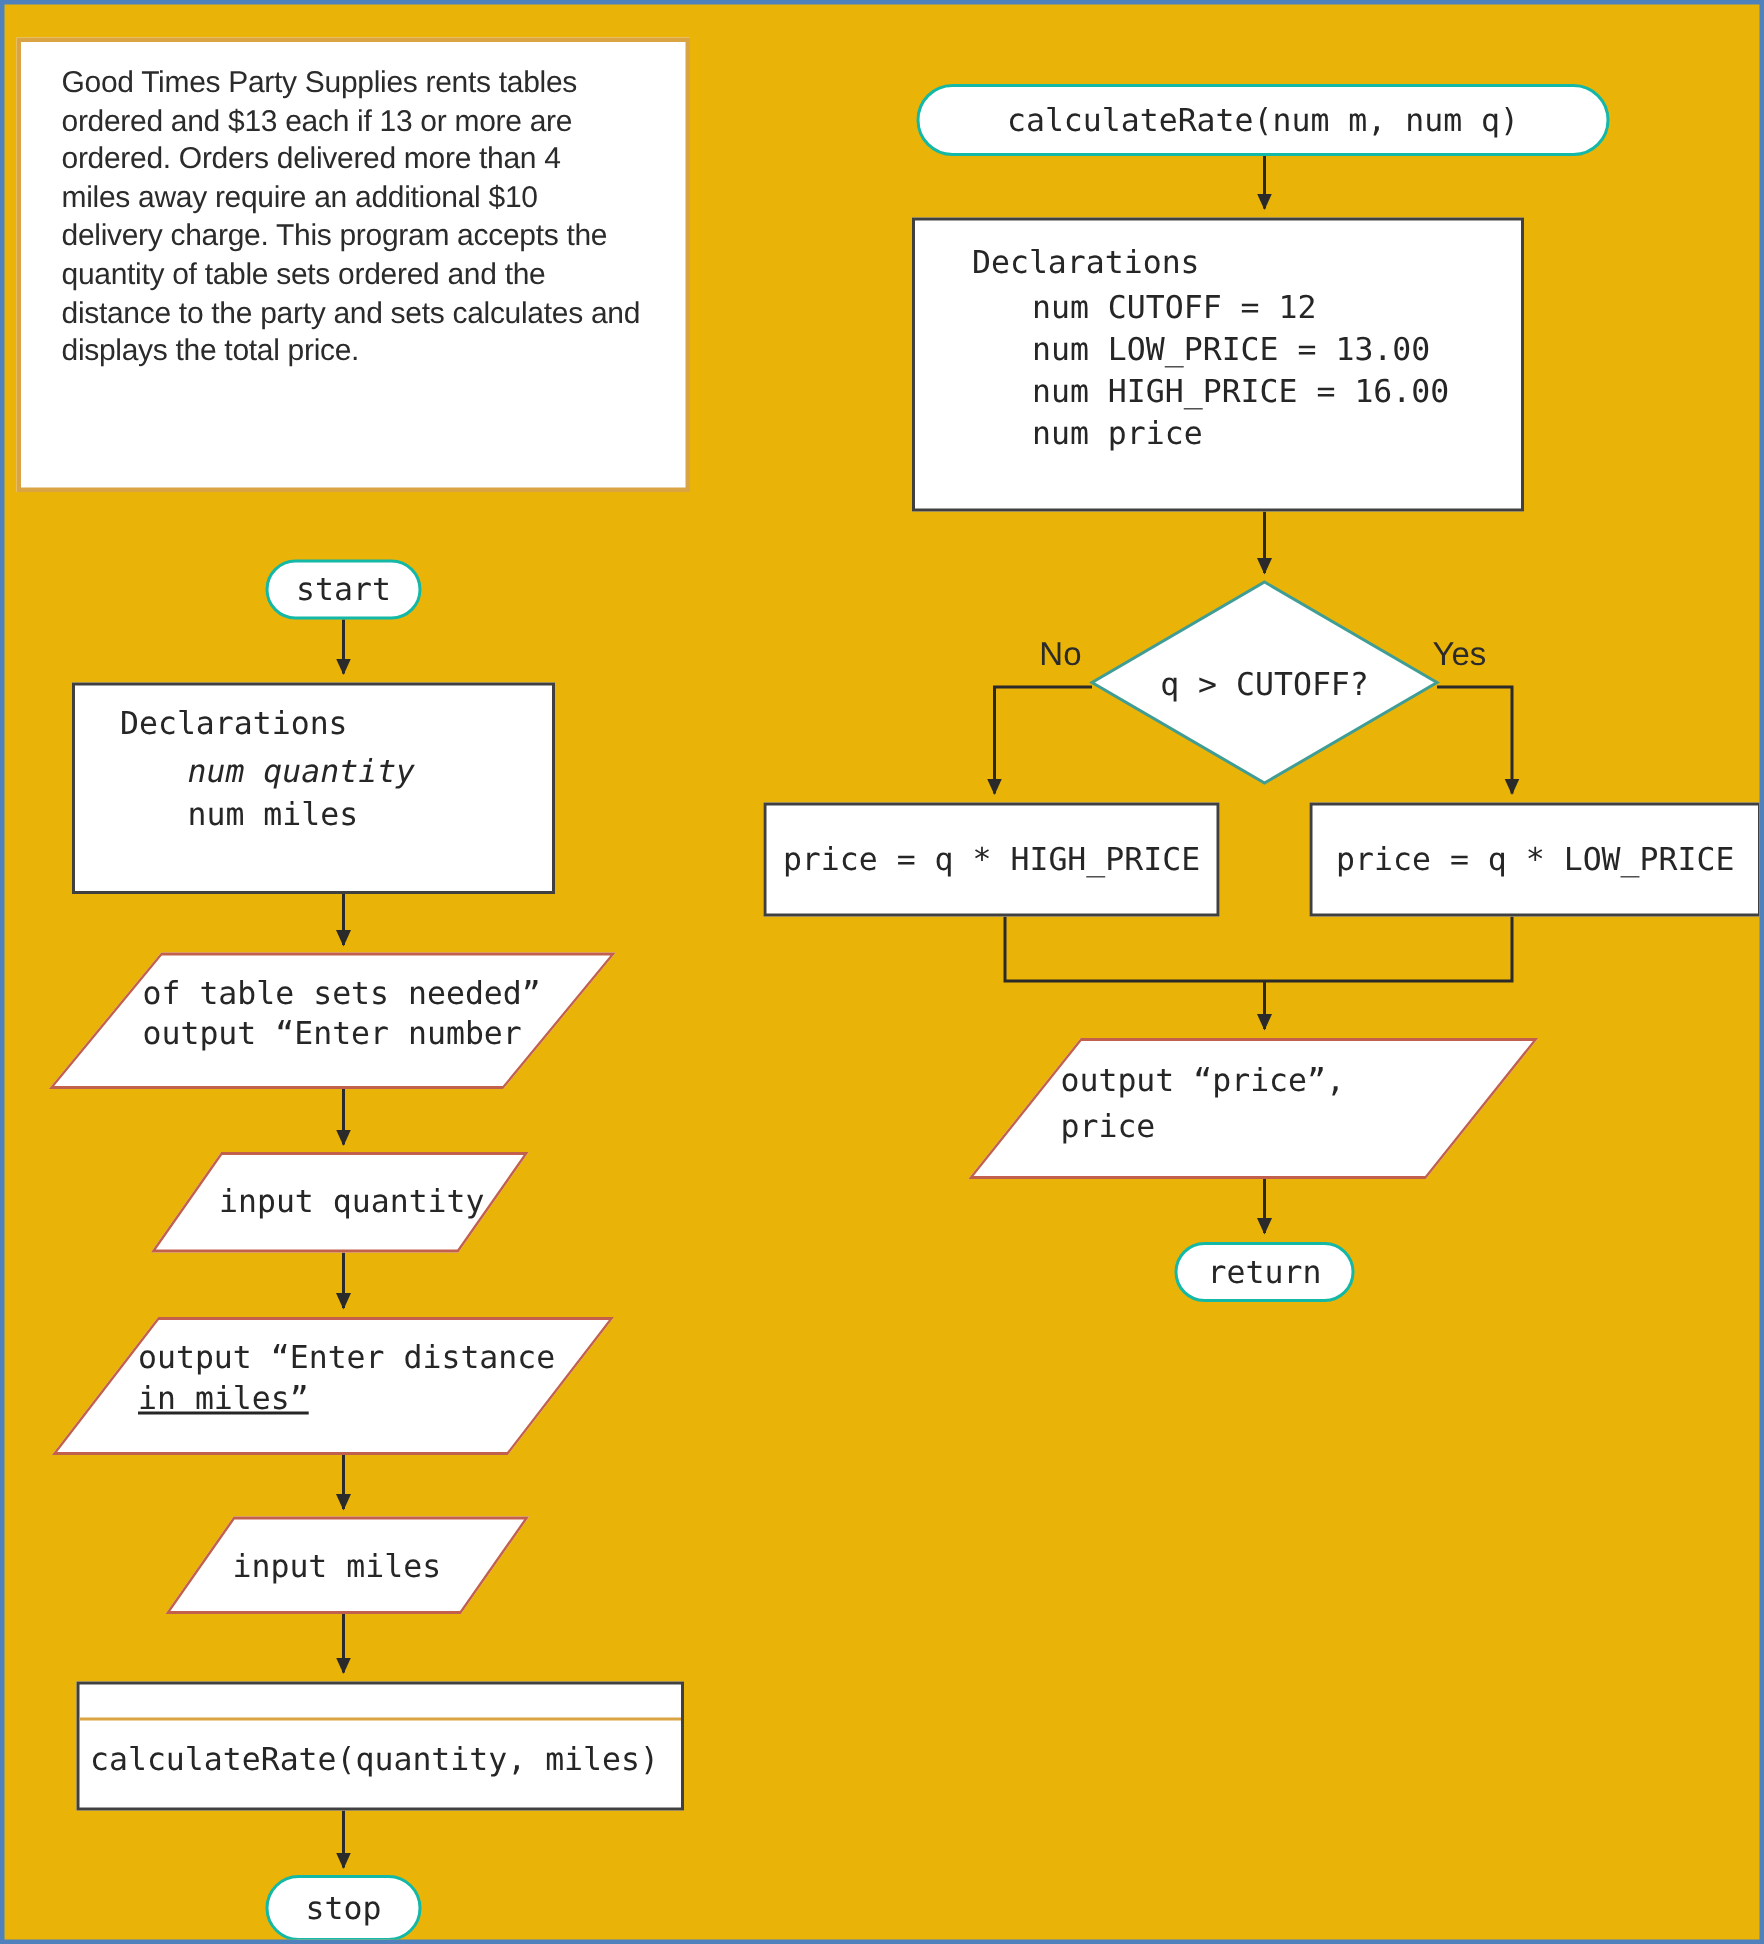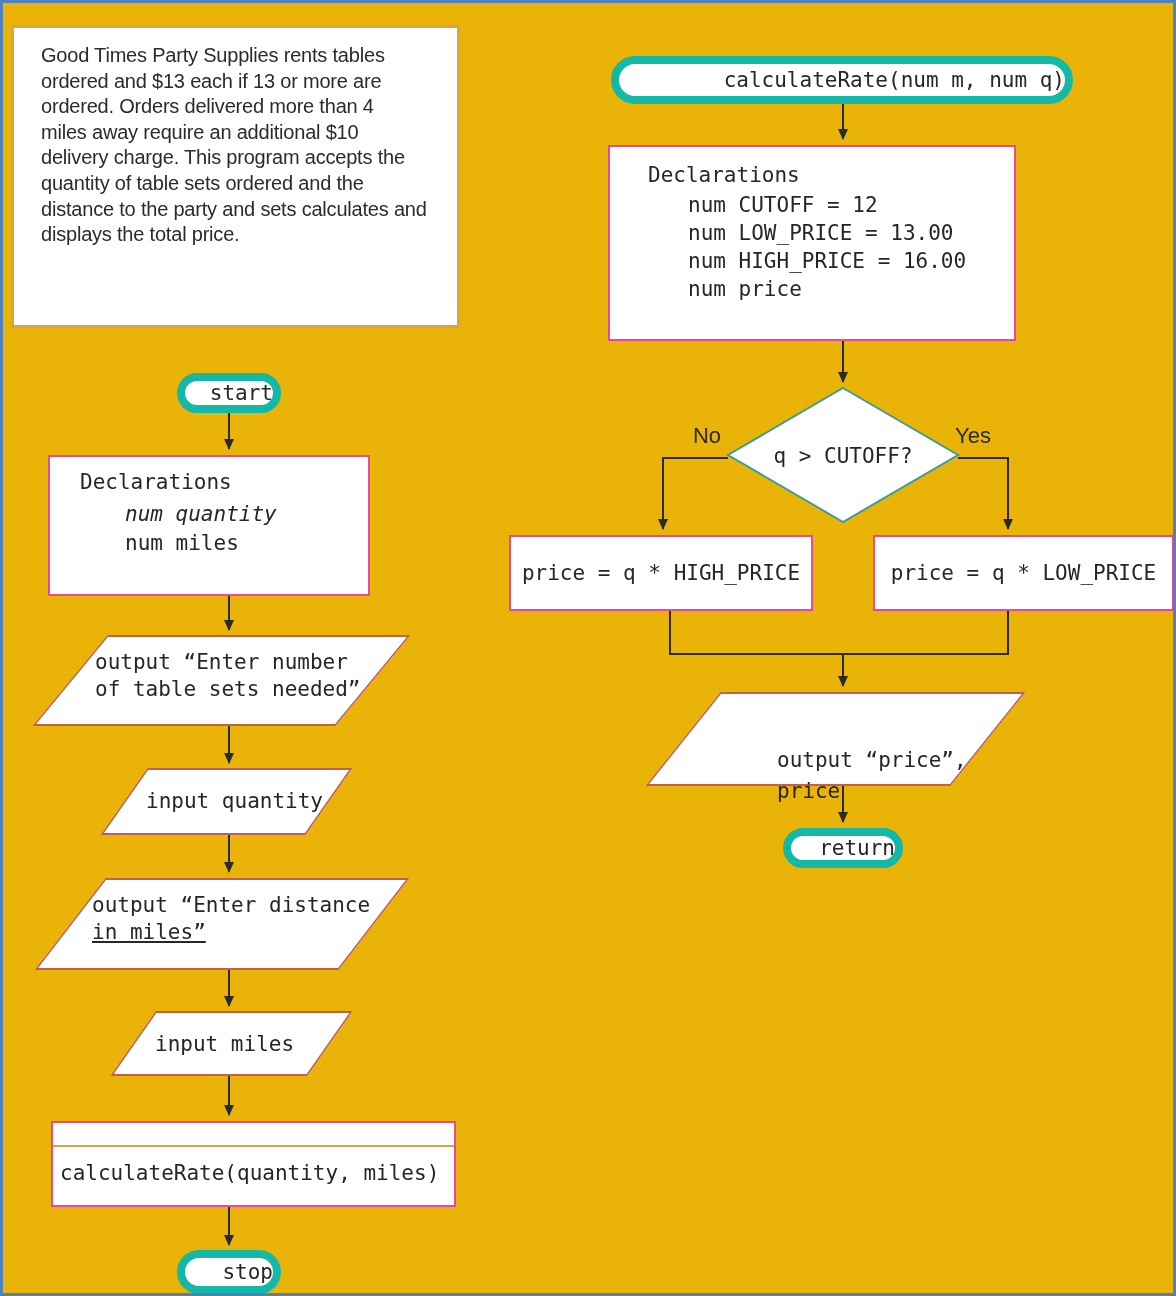--- a/index.html
+++ b/index.html
@@ -3,22 +3,22 @@
 <meta charset="utf-8">
 <style>
   html,body { margin:0; padding:0; background:#ffffff; }
   .canvas {
     position:relative; width:1176px; height:1296px;
     background:#eab308; border:3px solid #4f81bd; box-sizing:border-box;
     overflow:hidden;
   }
   .abs { position:absolute; box-sizing:border-box; }
   .shape { position:absolute; box-sizing:border-box; background:#ffffff; }
-  .terminal { border:8px solid #14b8a6; border-radius:24px; display:flex; align-items:center; justify-content:flex-end; }
-  .process  { border:2px solid #ec4899; }
+  .terminal { border:2px solid #14b8a6; border-radius:24px; display:flex; align-items:center; justify-content:center; }
+  .process  { border:2px solid #404040; }
   .io       { border:2px solid #c2604e; }
   .mono { font-family:"DejaVu Sans Mono", monospace; font-size:21px; color:#262626; }
   .sans { font-family:"Liberation Sans", sans-serif; color:#2b2b2b; }
   .txt  { position:absolute; white-space:pre; }
   .center-flex { display:flex; align-items:center; justify-content:center; }
   .desc-box { border:3px solid #d9a441; }
   .desc-line { white-space:pre; font-size:20px; line-height:25.6px; letter-spacing:-0.2px; }
   .lh27 { line-height:27px; }
   .lh31 { line-height:31px; }
   .branch-label { font-size:22px; }
@@ -71,22 +71,22 @@
     <span class="mono">start</span>
   </div>
 
   <div class="shape process" style="left:45px; top:452px; width:322px; height:141px;"></div>
   <div class="txt mono" style="left:77px; top:467px;">Declarations</div>
   <div class="txt mono" style="left:122px; top:499px;font-style:italic;">num quantity</div>
   <div class="txt mono" style="left:122px; top:528px;">num miles</div>
 
   <div class="shape io" style="left:67px; top:632px; width:303px; height:91px; transform:skewX(-39.5deg);"></div>
   <div class="abs mono lh27" style="left:92px; top:646px;">
+    <div style="white-space:pre;">of table sets needed”</div>
     <div style="white-space:pre;">output “Enter number</div>
-    <div style="white-space:pre;">of table sets needed”</div>
   </div>
 
   <div class="shape io" style="left:121px; top:765px; width:205px; height:67px; transform:skewX(-35deg);"></div>
   <div class="txt mono" style="left:143px; top:786px;">input quantity</div>
 
   <div class="shape io" style="left:67px; top:875px; width:304px; height:92px; transform:skewX(-37.6deg);"></div>
   <div class="abs mono lh27" style="left:89px; top:889px;">
     <div style="white-space:pre;">output “Enter distance</div>
     <div style="white-space:pre;text-decoration:underline;">in miles”</div>
   </div>
@@ -119,21 +119,21 @@
   <div class="txt sans branch-label" style="left:952px; top:420px;">Yes</div>
 
   <div class="shape process center-flex" style="left:506px; top:532px; width:304px; height:76px;">
     <span class="mono">price = q * HIGH_PRICE</span>
   </div>
   <div class="shape process center-flex" style="left:870px; top:532px; width:301px; height:76px;">
     <span class="mono">price = q * LOW_PRICE</span>
   </div>
 
   <div class="shape io" style="left:680px; top:689px; width:305px; height:94px; transform:skewX(-38.6deg);"></div>
-  <div class="abs mono lh31" style="left:774px; top:702px;margin-top:40px;">
+  <div class="abs mono lh31" style="left:704px; top:702px;">
     <div style="white-space:pre;">output “price”,</div>
     <div style="white-space:pre;">price</div>
   </div>
 
   <div class="shape terminal" style="left:780px; top:825px; width:120px; height:40px;">
     <span class="mono">return</span>
   </div>
 
 </div>
 

